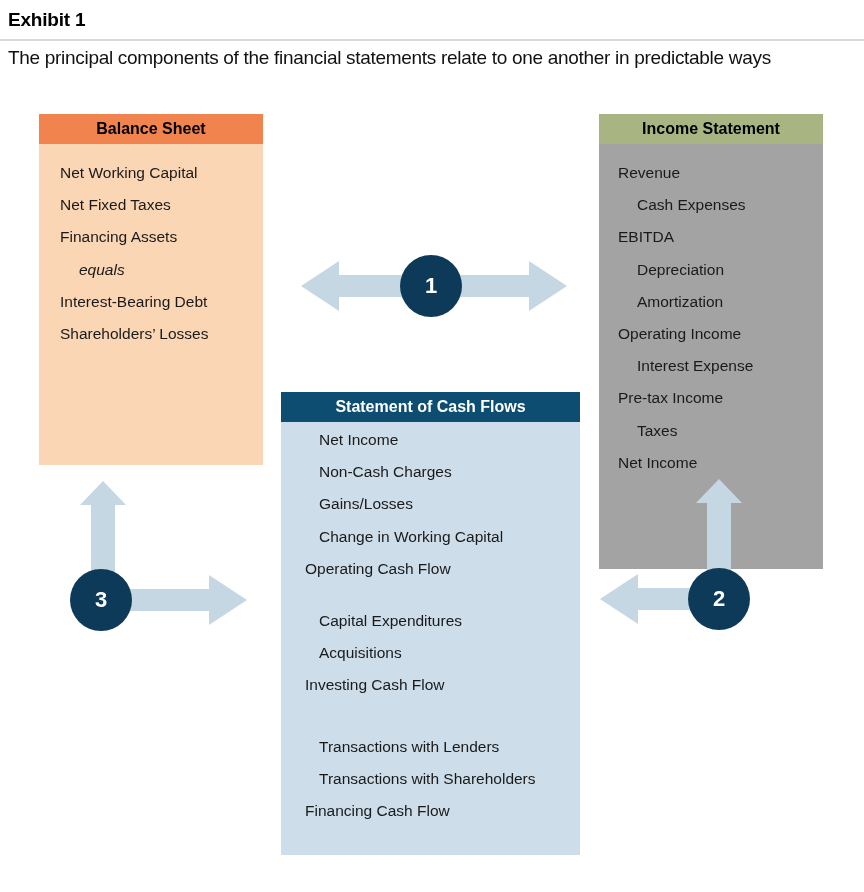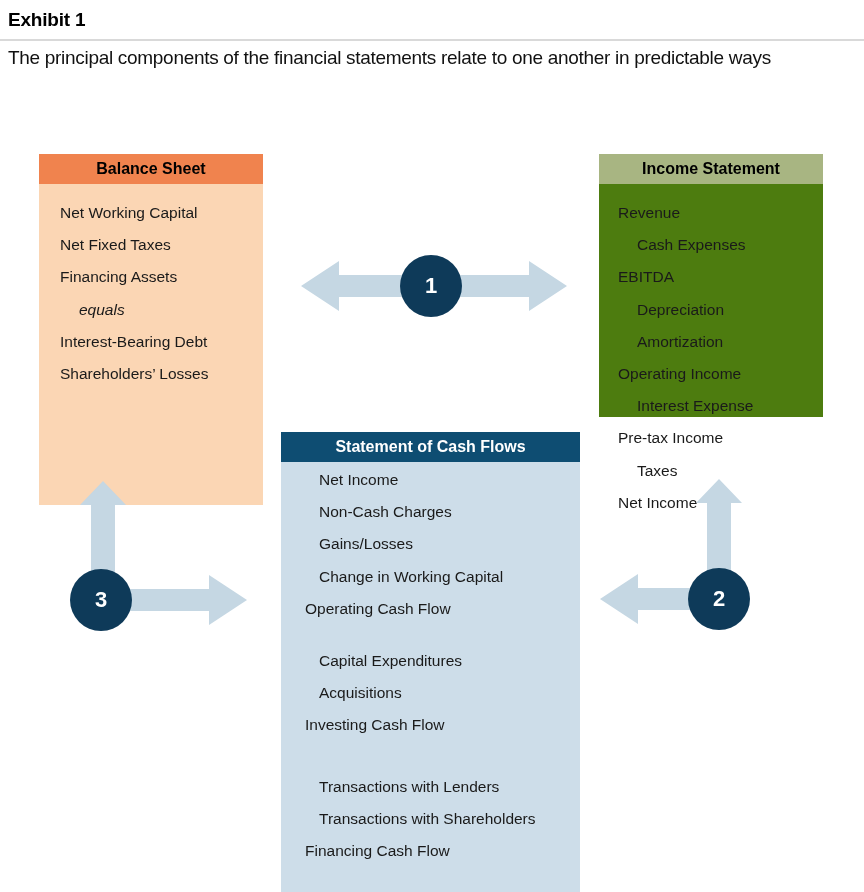--- a/index.html
+++ b/index.html
@@ -28,21 +28,21 @@
     height: 2px;
     background: #d9d9d9;
   }
   .exhibit-subtitle {
     position: absolute;
     left: 8px; top: 47px;
     font-size: 19px;
     letter-spacing: -0.3px;
     color: #111111;
   }
-  .box { position: absolute; margin-top: 40px; }
+  .box { position: absolute; }
   .box-header {
     height: 30px;
     line-height: 30px;
     text-align: center;
     font-size: 16px;
     font-weight: bold;
     color: #000000;
   }
   .box-body { padding-top: 13px; }
   .item {
@@ -51,21 +51,21 @@
     height: 32.2px;
     white-space: nowrap;
     color: #1a1a1a;
   }
   
   .balance-box { left: 39px; top: 114px; width: 224px; height: 351px; background: #fbd6b4; }
   .balance-box .box-header { background: #f0834e; }
   .balance-box .item { padding-left: 21px; }
   .balance-box .item.italic { padding-left: 40px; font-style: italic; }
   
-  .income-box { left: 599px; top: 114px; width: 224px; height: 263px; background: #4d7c0f; }
+  .income-box { left: 599px; top: 114px; width: 224px; height: 455px; background: #a3a3a3; }
   .income-box .box-header { background: #a8b582; }
   .income-box .item { padding-left: 19px; }
   .income-box .item.sub { padding-left: 38px; }
   
   .cashflow-box { left: 281px; top: 392px; width: 299px; height: 463px; background: #cddde9; }
   .cashflow-box .box-header { background: #0e4d72; color: #ffffff; }
   .cashflow-box .box-body { padding-top: 2px; }
   .cashflow-box .item { padding-left: 24px; }
   .cashflow-box .item.sub { padding-left: 38px; }
   .cashflow-box .item.gap-after-sm { margin-bottom: 20px; }

